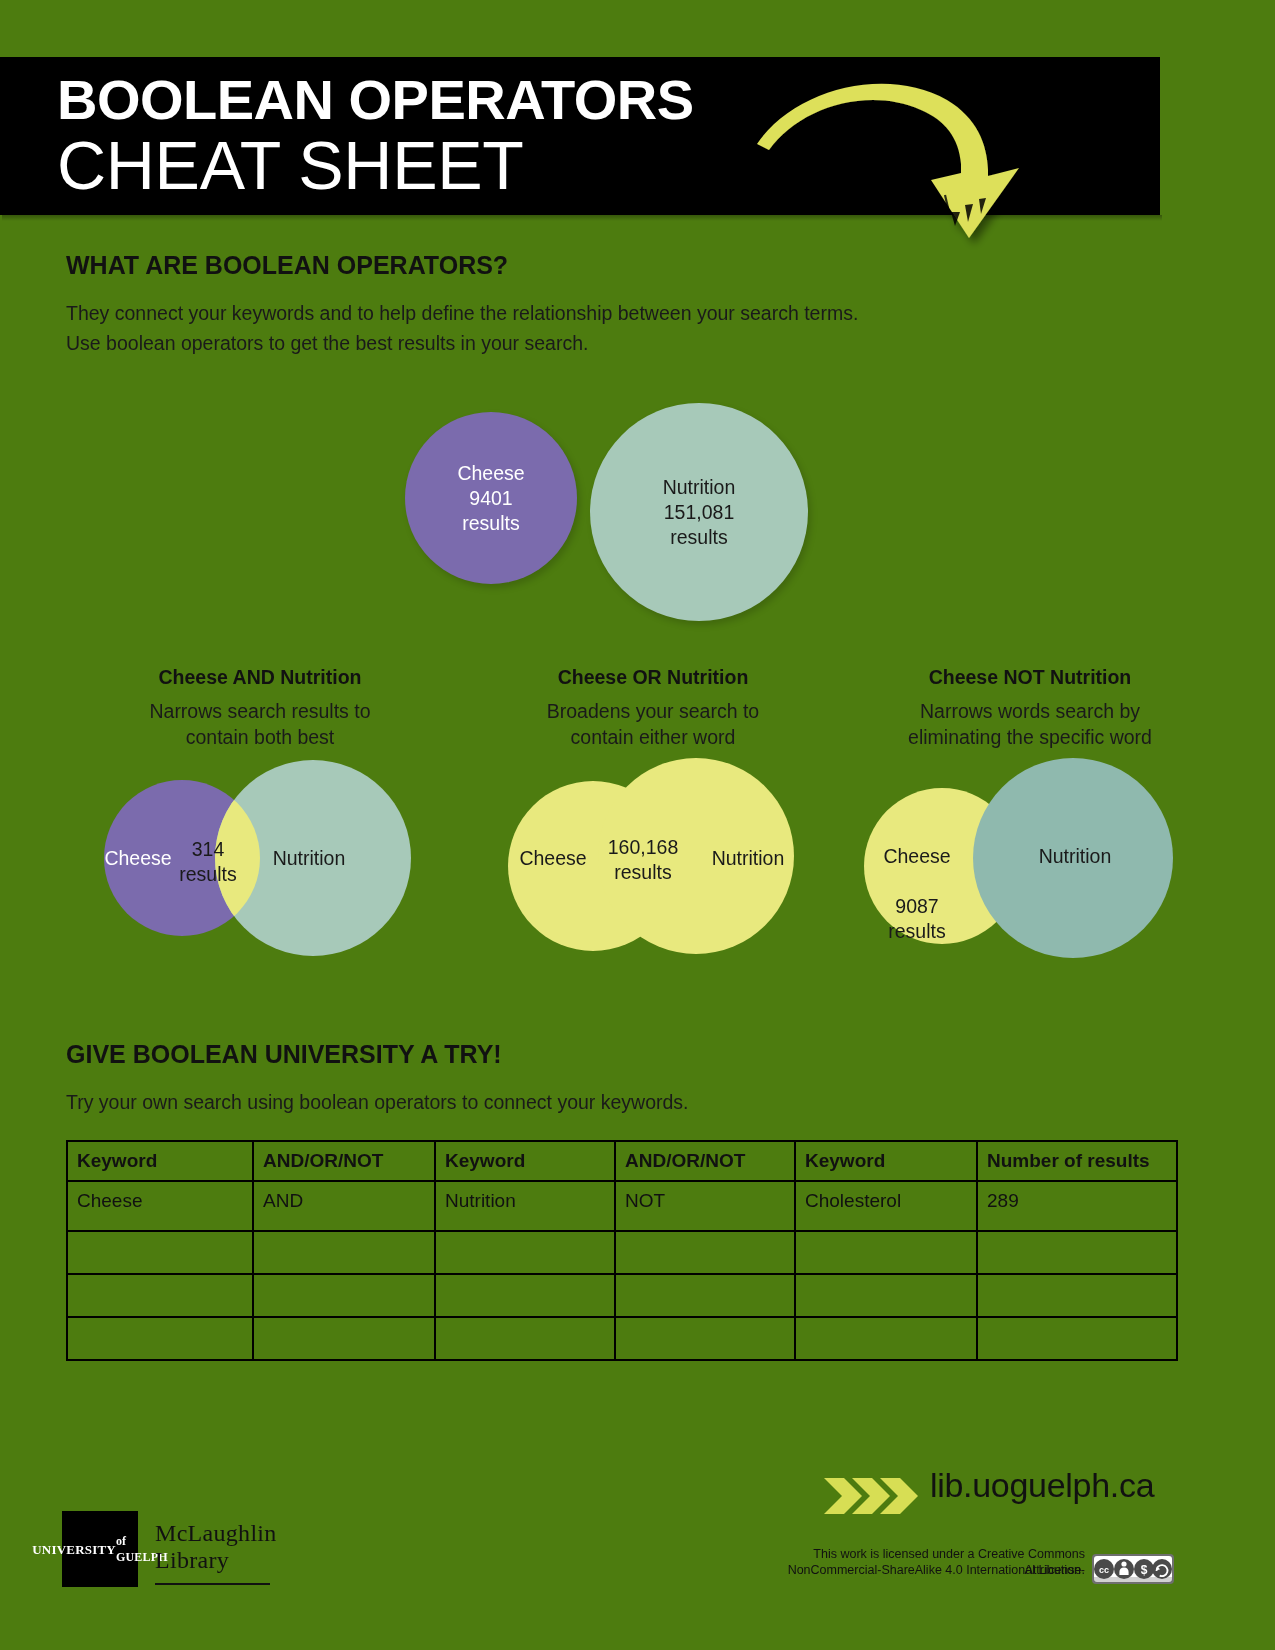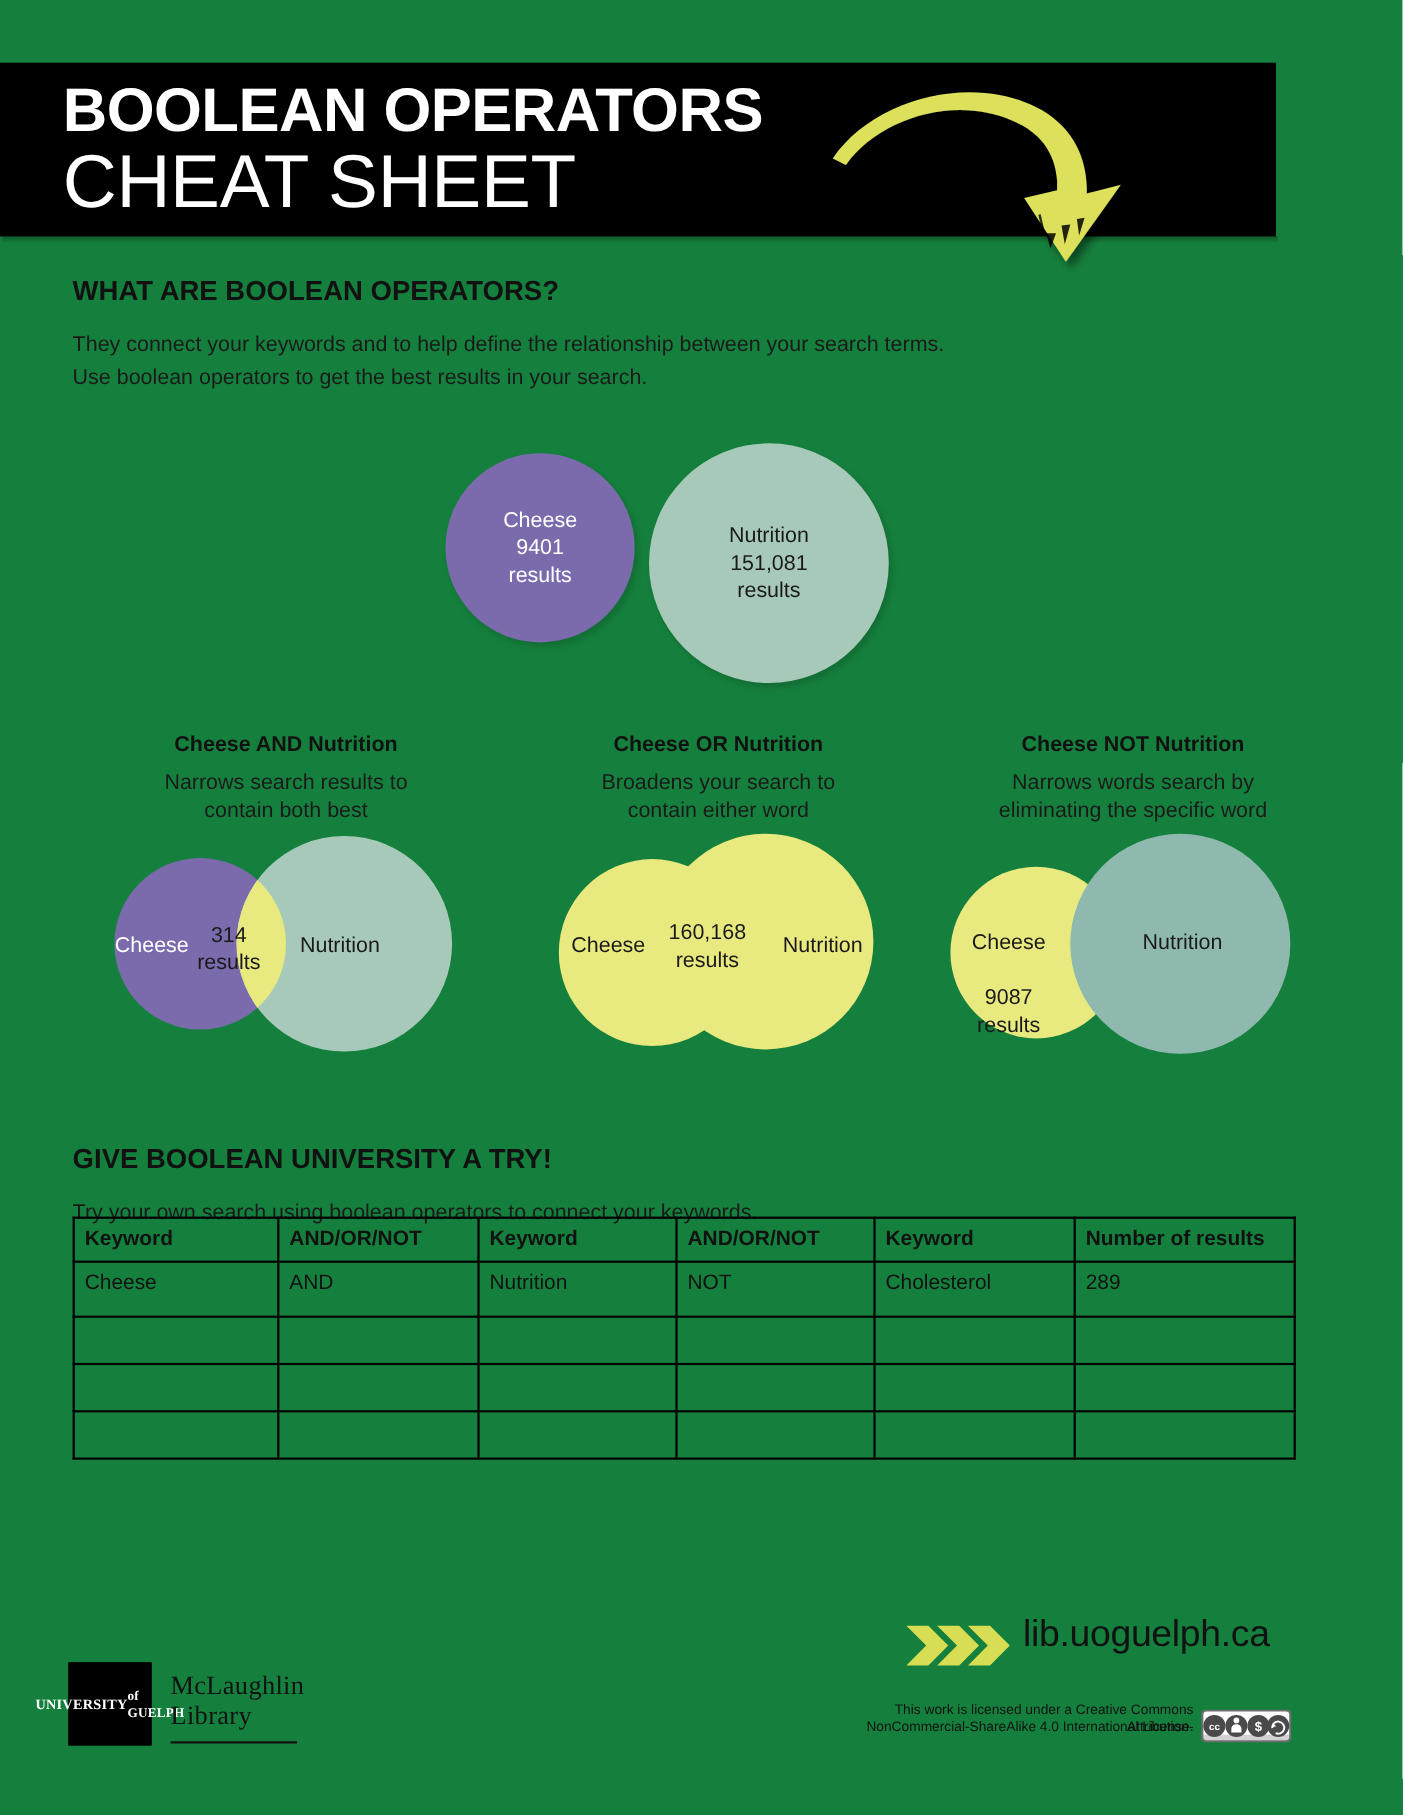--- a/index.html
+++ b/index.html
@@ -3,21 +3,21 @@
 <meta charset="utf-8">
 <style>
   * { box-sizing: border-box; margin: 0; padding: 0; }
   html, body {
     width: 1275px;
     height: 1650px;
     background: #ffffff;
     font-family: "Liberation Sans", sans-serif;
     overflow: hidden;
   }
-  .page { position: relative; width: 1275px; height: 1650px; background:#15803d; }
+  .page { position: relative; width: 1275px; height: 1650px; background:#4d7c0f; }
 
   
   .header-band {
     position: absolute;
     left: 0; top: 57px;
     width: 1160px; height: 158px;
     background: #000000;
   }
   .header-shadow {
     position:absolute;
@@ -221,21 +221,21 @@
       <text class="venn-text" x="82" y="105" text-anchor="middle" fill="#1a1a1a">Cheese</text>
       <text class="venn-text" x="82" y="155" text-anchor="middle" fill="#1a1a1a">9087</text>
       <text class="venn-text" x="82" y="180" text-anchor="middle" fill="#1a1a1a">results</text>
       <text class="venn-text" x="240" y="105" text-anchor="middle" fill="#1a1a1a">Nutrition</text>
     </svg>
   </div>
 
   <div class="sec-heading" style="left:66px; top:1040px;">GIVE BOOLEAN UNIVERSITY A TRY!</div>
   <div class="body-text" style="left:66px; top:1087px;">Try your own search using boolean operators to connect your keywords.</div>
 
-  <table class="try-table" style="left:66px; top:1106px; width:1110px;">
+  <table class="try-table" style="left:66px; top:1140px; width:1110px;">
     <colgroup>
       <col style="width:186px">
         <col style="width:182px">
         <col style="width:180px">
       <col style="width:180px">
         <col style="width:182px">
         <col style="width:200px">
     </colgroup>
     <thead>
       <tr>

